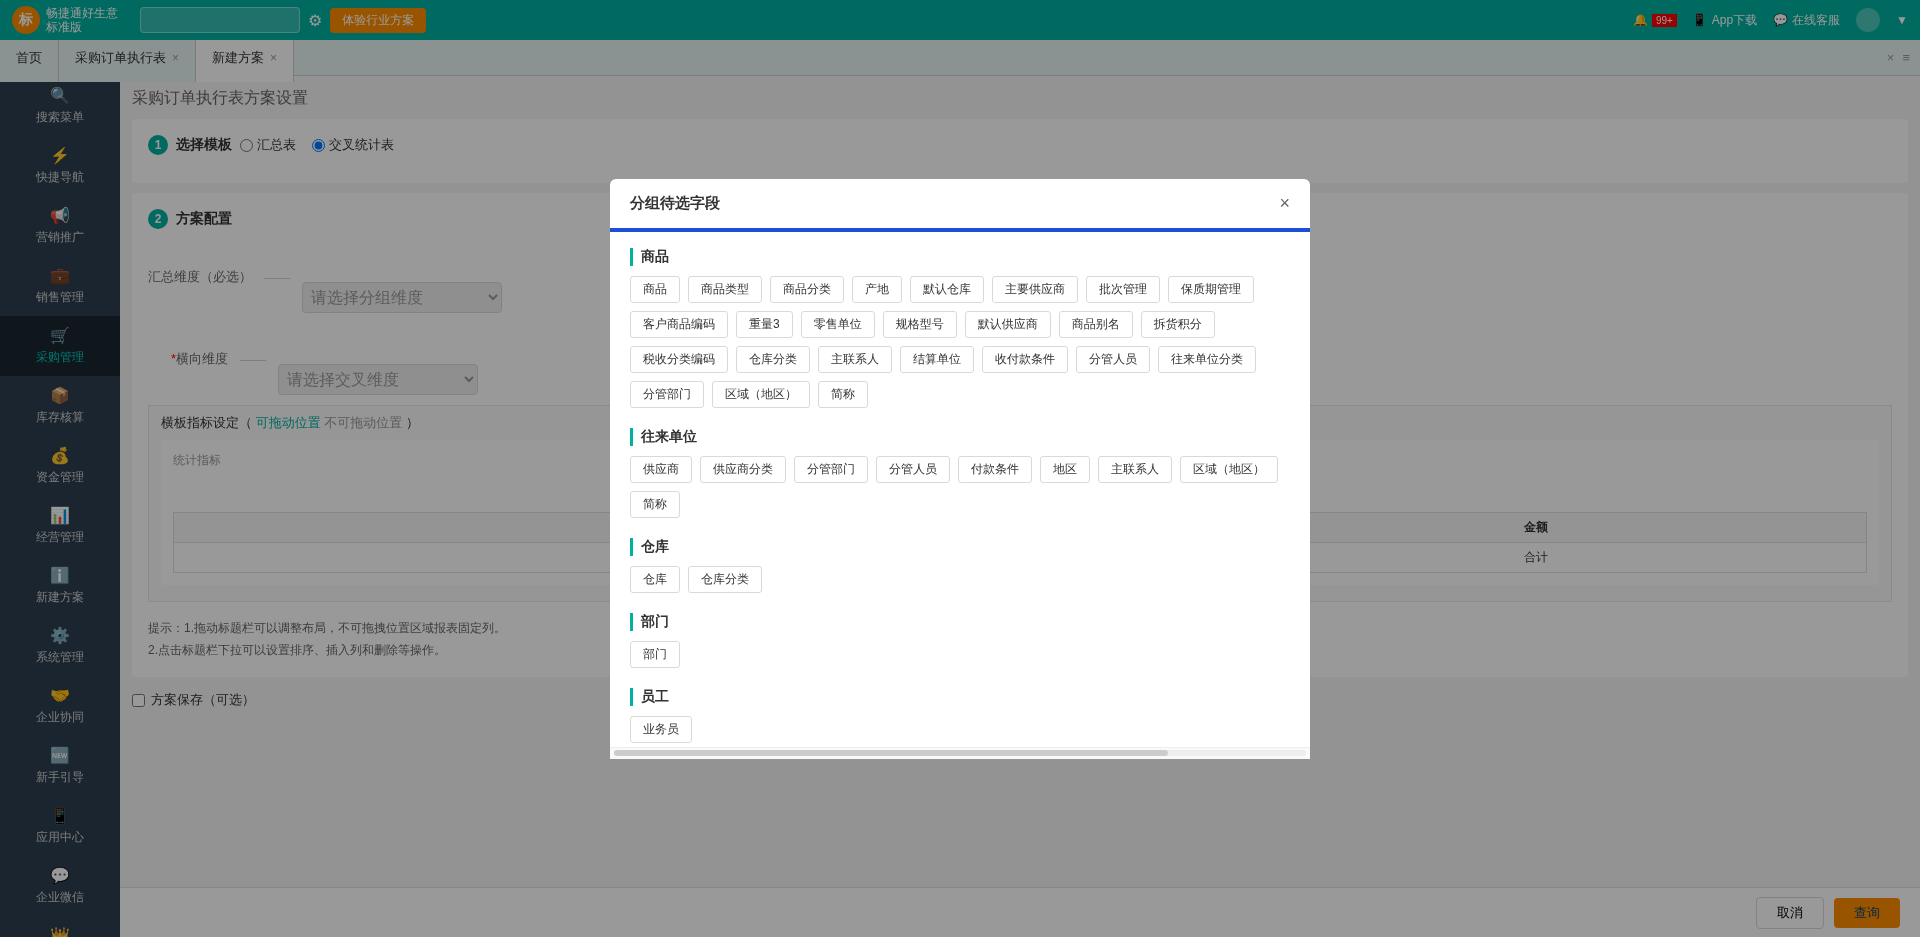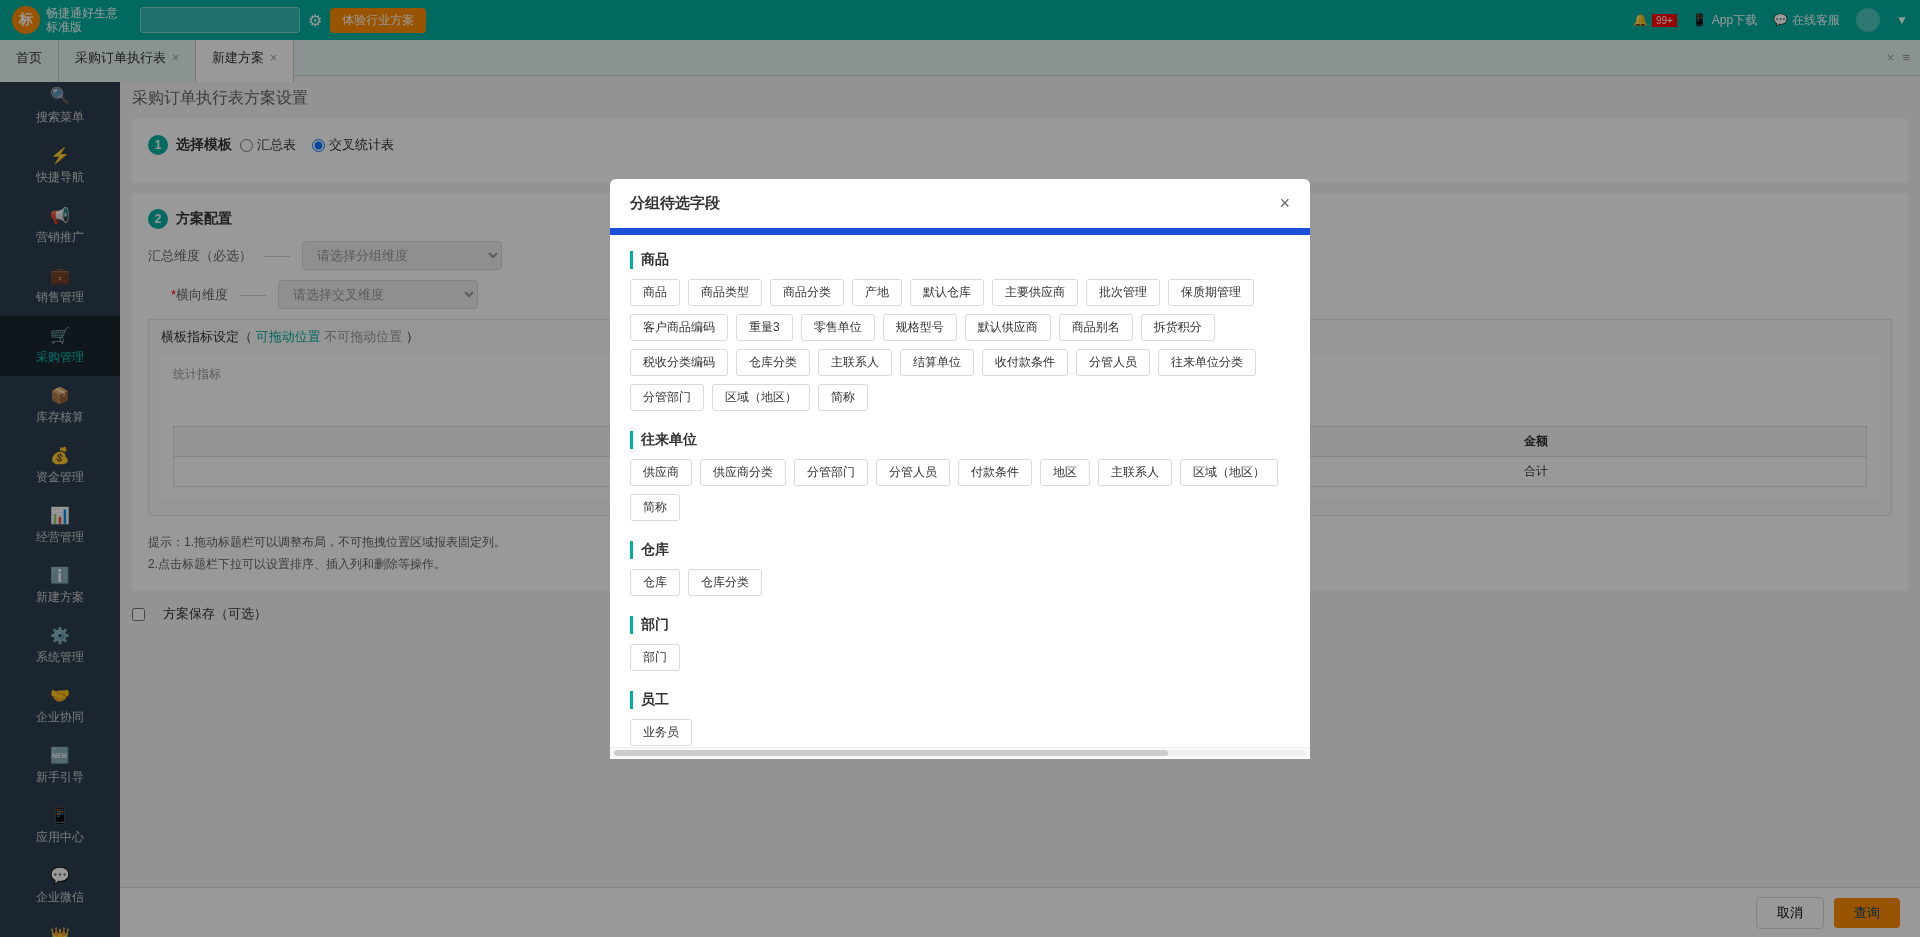--- a/index.html
+++ b/index.html
@@ -156,21 +156,21 @@
     .modal {
       background: white;
       border-radius: 6px;
       width: 700px;
       max-height: 580px;
       display: flex; flex-direction: column;
       position: relative;
     }
     .modal-header {
       padding: 14px 20px;
-      border-bottom: 7px solid #1d4ed8;
+      border-bottom: 4px solid #1d4ed8;
       display: flex; align-items: center; justify-content: space-between;
       flex-shrink: 0;
     }
     .modal-title { font-size: 15px; font-weight: bold; color: #333; }
     .modal-close { cursor: pointer; color: #666; font-size: 18px; }
     .modal-body {
       flex: 1;
       overflow-y: auto;
       padding: 16px 20px;
     }
@@ -245,22 +245,23 @@
     .stats-table th { background: #f7f7f7; }
 
     
     .hint-text { font-size: 12px; color: #666; line-height: 1.8; }
 
     
     .form-row { display: flex; align-items: center; gap: 12px; margin-bottom: 10px; }
     .form-label { font-size: 13px; color: #666; min-width: 80px; text-align: right; }
     .form-select {
       border: 1px solid #d9d9d9; border-radius: 4px;
-      padding: 5px 10px; font-size: 13px; min-width: 200px;
+      padding: 5px 4px; font-size: 16px; min-width: 200px;
       color: #999;
+      margin-top: 41px;
     }
     .indicator-area { background: #fafafa; border: 1px solid #e8e8e8; padding: 8px 12px; margin-top: 6px; }
     .indicator-label { font-size: 12px; color: #999; margin-bottom: 6px; }
 
     .settings-gear { color: white; font-size: 16px; cursor: pointer; }
   </style>
 </head>
 <body>
 
 <div class="top-header">
@@ -442,21 +443,21 @@
           </tbody>
         </table>
       </div>
     </div>
     <div style="margin-top:16px;">
       <div class="hint-text">提示：1.拖动标题栏可以调整布局，不可拖拽位置区域报表固定列。</div>
       <div class="hint-text">2.点击标题栏下拉可以设置排序、插入列和删除等操作。</div>
     </div>
   </div>
 
-  <div style="display:flex;align-items:center;gap:18px;padding:4px 0;">
+  <div style="display:flex;align-items:center;gap:6px;padding:4px 0;">
     <input type="checkbox" style="">
     <span>方案保存（可选）</span>
   </div>
 </div>
 
 <div class="bottom-bar">
   <button class="btn-cancel">取消</button>
   <button class="btn-confirm">查询</button>
 </div>
 

